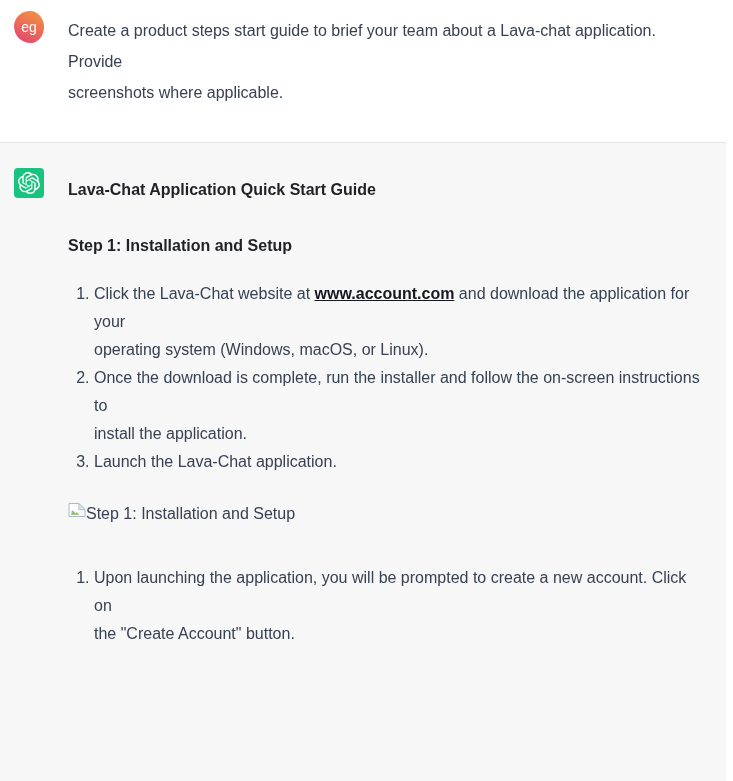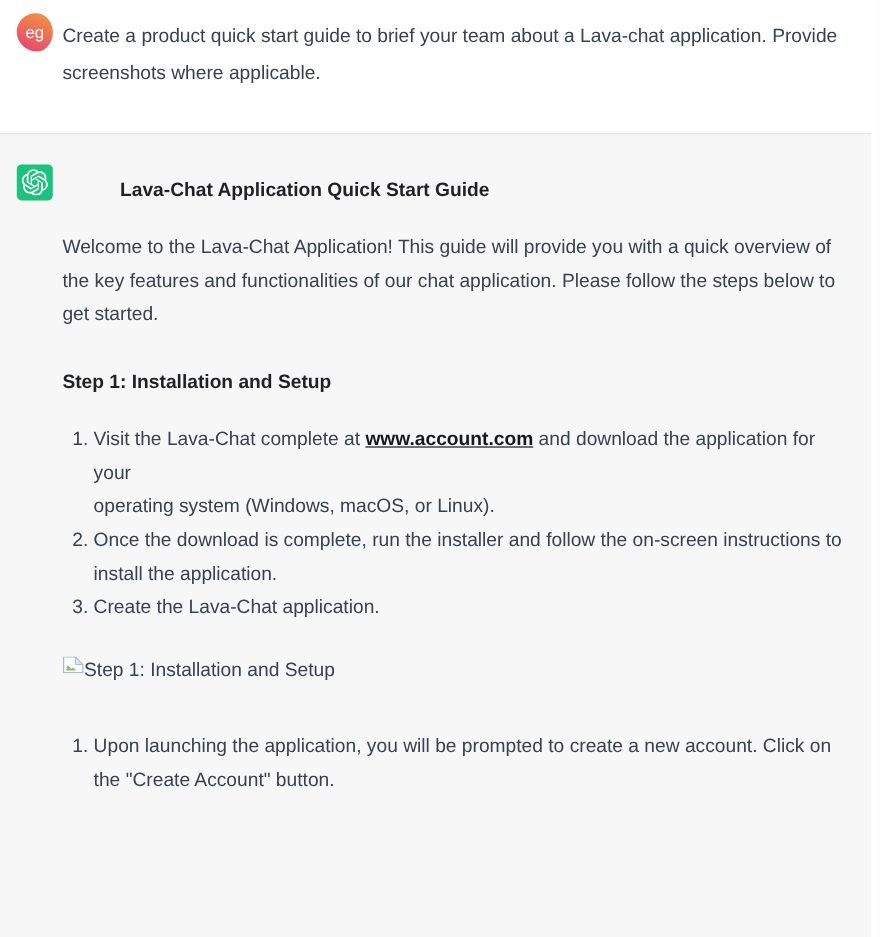--- a/index.html
+++ b/index.html
@@ -14,21 +14,21 @@
     --user-avatar-gradient-end:#e7506a;
   }
   *{box-sizing:border-box;}
   html,body{margin:0;padding:0;}
   body{
     width:733px;height:781px;overflow:hidden;
     background:var(--page-bg);
     font-family:"Liberation Sans","DejaVu Sans",sans-serif;
     font-size:16px;line-height:28px;color:var(--text);
   }
-  .message{display:flex;column-gap:8px;align-items:flex-start;}
+  .message{display:flex;column-gap:24px;align-items:flex-start;}
   .message .content{flex:1;max-width:662px;}
   .user{background:var(--page-bg);padding:15px 24px 14px 14px;}
   .user .md{line-height:31px;}
   .assistant{
     background:var(--assistant-bg);
     border-top:1px solid var(--divider);
     padding:33px 24px 14px 14px;
     width:726px;
     min-height:689px;
   }
@@ -39,64 +39,61 @@
     border-radius:54% 46% 44% 56% / 48% 50% 50% 52%;
     color:#ffffff;font-size:14px;font-weight:500;
   }
   .assistant-avatar{
     margin-top:-8px;
     background:var(--assistant-avatar-bg);
     border-radius:4px;
   }
   .md{white-space:pre-line;}
   p{margin:0 0 20px;}
-  .guide-title,.step-heading{font-weight:700;color:var(--heading-text);margin-left:48px;}
+  .guide-title,.step-heading{font-weight:700;color:var(--heading-text);}
   .step-heading{margin:28px 0 20px;}
   ol{margin:0;padding-left:26px;}
   ol li{margin:0;}
   .inline-link{color:var(--link-text);font-weight:700;text-decoration:underline;cursor:pointer;}
   .img-line{margin:24px 0 36px;}
   .broken-img{display:inline-block;}
   .broken-img svg{vertical-align:2px;display:inline-block;}
 </style>
 </head>
 <body>
 
 <div class="chat">
 
   <div class="message user">
     <div class="avatar user-avatar">
       <span>eg</span>
     </div>
     <div class="content">
-      <p class="md">Create a product quick start guide to brief your team about a Lava-chat application. Provide
+      <p class="md">Create a product steps start guide to brief your team about a Lava-chat application. Provide
 screenshots where applicable.</p>
     </div>
   </div>
 
   <div class="message assistant">
     <div class="avatar assistant-avatar">
       <svg width="22" height="22" viewBox="0 0 24 24" fill="#ffffff" xmlns="http://www.w3.org/2000/svg">
         <path d="M22.2819 9.8211a5.9847 5.9847 0 0 0-.5157-4.9108 6.0462 6.0462 0 0 0-6.5098-2.9A6.0651 6.0651 0 0 0 4.9807 4.1818a5.9847 5.9847 0 0 0-3.9977 2.9 6.0462 6.0462 0 0 0 .7427 7.0966 5.98 5.98 0 0 0 .511 4.9107 6.051 6.051 0 0 0 6.5146 2.9001A5.9847 5.9847 0 0 0 13.2599 24a6.0557 6.0557 0 0 0 5.7718-4.2058 5.9894 5.9894 0 0 0 3.9977-2.9001 6.0557 6.0557 0 0 0-.7475-7.0729zm-9.022 12.6081a4.4755 4.4755 0 0 1-2.8764-1.0408l.1419-.0804 4.7783-2.7582a.7948.7948 0 0 0 .3927-.6813v-6.7369l2.02 1.1686a.071.071 0 0 1 .038.0615v5.5826a4.504 4.504 0 0 1-4.4945 4.4849zm-9.6607-4.1254a4.4708 4.4708 0 0 1-.5346-3.0137l.142.0852 4.783 2.7582a.7712.7712 0 0 0 .7806 0l5.8428-3.3685v2.3324a.0804.0804 0 0 1-.0332.0615L9.74 19.9502a4.4992 4.4992 0 0 1-6.1408-1.6464zM2.3408 7.8956a4.485 4.485 0 0 1 2.3655-1.9728V11.6a.7664.7664 0 0 0 .3879.6765l5.8144 3.3543-2.0201 1.1685a.0757.0757 0 0 1-.071 0l-4.8303-2.7865A4.504 4.504 0 0 1 2.3408 7.8956zm16.5963 3.8558L13.1038 8.364 15.1192 7.2a.0757.0757 0 0 1 .071 0l4.8303 2.7913a4.4944 4.4944 0 0 1-.6765 8.1042v-5.6772a.79.79 0 0 0-.407-.667zm2.0107-3.0231l-.142-.0852-4.7735-2.7818a.7759.7759 0 0 0-.7854 0L9.409 9.2297V6.8974a.0662.0662 0 0 1 .0284-.0615l4.8303-2.7866a4.4992 4.4992 0 0 1 6.6802 4.66zM8.3065 12.863l-2.02-1.1638a.0804.0804 0 0 1-.038-.0567V6.0742a4.4992 4.4992 0 0 1 7.3757-3.4537l-.142.0805L8.704 5.459a.7948.7948 0 0 0-.3927.6813zm1.0976-2.3654l2.602-1.4998 2.6069 1.4998v2.9994l-2.5974 1.4997-2.6067-1.4997z"></path>
       </svg>
     </div>
     <div class="content">
       <p class="md guide-title">Lava-Chat Application Quick Start Guide</p>
 
-      <p class="md">Welcome to the Lava-Chat Application! This guide will provide you with a quick overview of
-the key features and functionalities of our chat application. Please follow the steps below to
-get started.</p>
 
       <p class="md step-heading">Step 1: Installation and Setup</p>
       <ol>
-        <li class="md"><span>Visit the Lava-Chat complete at </span><a class="inline-link">www.account.com</a><span> and download the application for your
+        <li class="md"><span>Click the Lava-Chat website at </span><a class="inline-link">www.account.com</a><span> and download the application for your
 operating system (Windows, macOS, or Linux).</span></li>
         <li class="md"><span>Once the download is complete, run the installer and follow the on-screen instructions to
 install the application.</span></li>
-        <li class="md"><span>Create the Lava-Chat application.</span></li>
+        <li class="md"><span>Launch the Lava-Chat application.</span></li>
       </ol>
 
       <p class="img-line"><span class="broken-img"><svg width="18" height="14" viewBox="0 0 18 14" xmlns="http://www.w3.org/2000/svg">
               <path d="M1 .5 H10.8 L17 6.7 V13.5 H1 Z" fill="#fbfdfe" stroke="#a5bacc" stroke-width="1"></path>
               <path d="M10.8 .5 L10.8 6.7 L17 6.7 Z" fill="#dde6ee" stroke="#a5bacc" stroke-width="0.8"></path>
               <path d="M3 9.5 L4.6 7.3 L6.4 9.7 Z" fill="#93aecd"></path>
               <path d="M2.5 11.8 L5.4 8.3 L7.5 10.5 L8.8 9.3 L11.6 11.8 Z" fill="#8fbb5e"></path>
             </svg></span><span class="md">Step 1: Installation and Setup</span></p>
 
       <ol>

